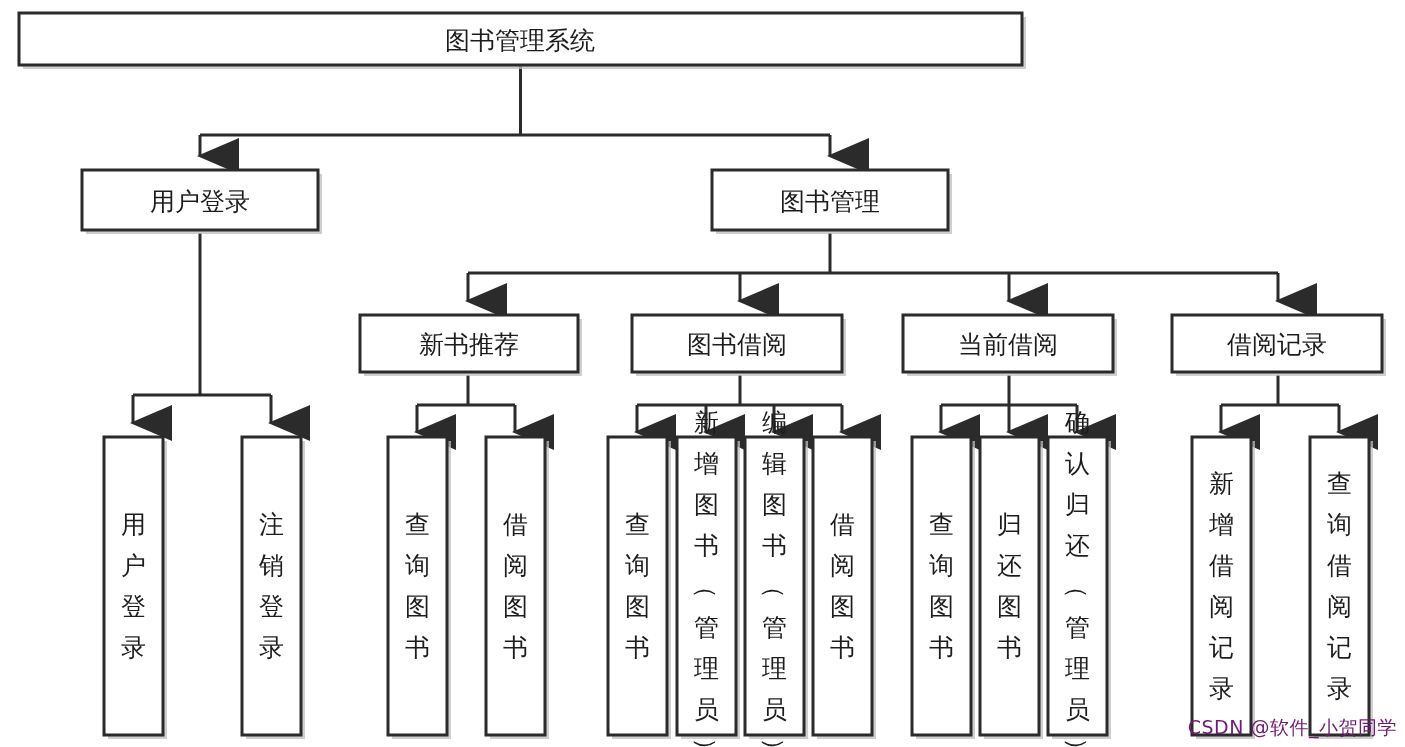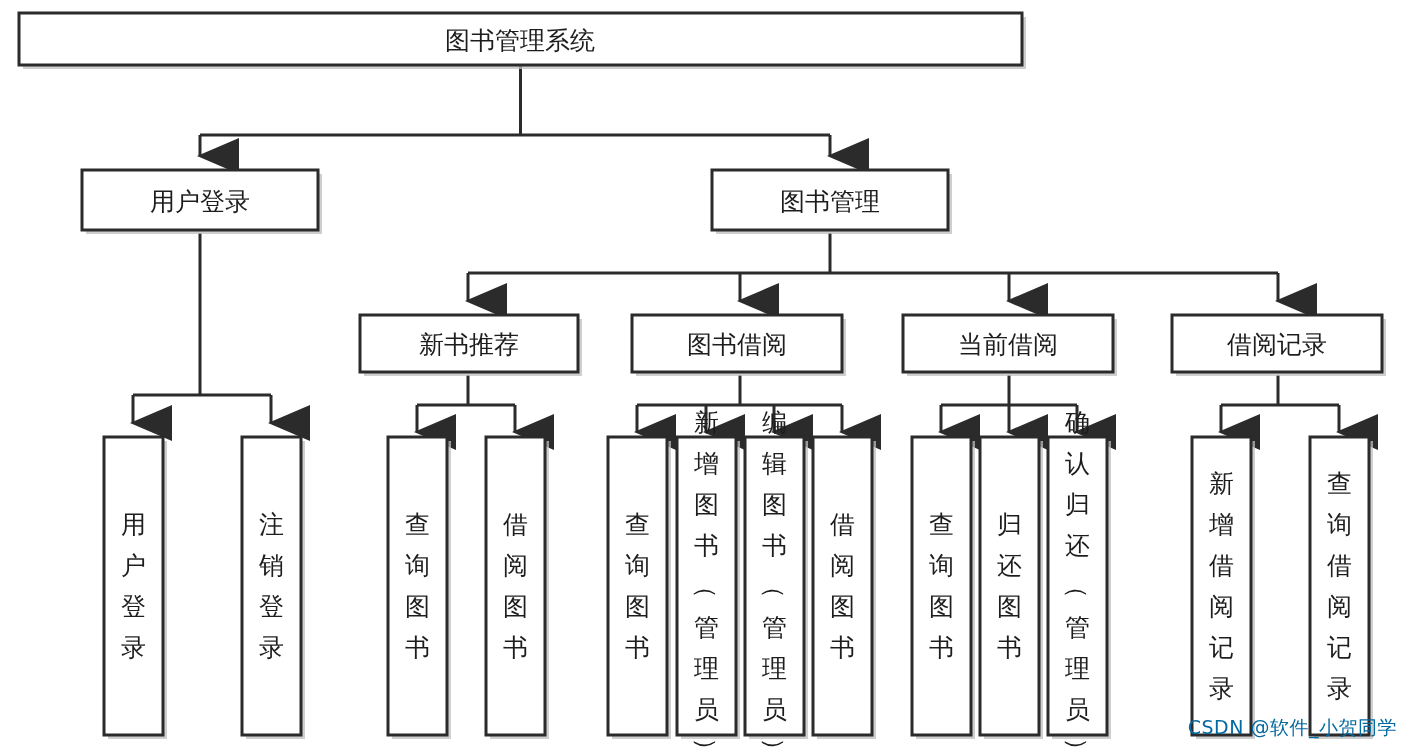--- a/index.html
+++ b/index.html
@@ -56,21 +56,21 @@
     fill: #1d1d1d;
     font-family: "DejaVu Sans", "Liberation Sans", sans-serif;
     font-size: 25px;
     text-anchor: middle;
     dominant-baseline: central;
   }
   .watermark {
     position: absolute;
     right: 8px;
     bottom: 6px;
-    color: #0369a1;
+    color: #701a75;
     font-size: 19px;
     font-family: "DejaVu Sans", "Liberation Sans", sans-serif;
     white-space: nowrap;
     letter-spacing: 0.5px;
     user-select: none;
   }
 </style>
 </head>
 <body>
 

